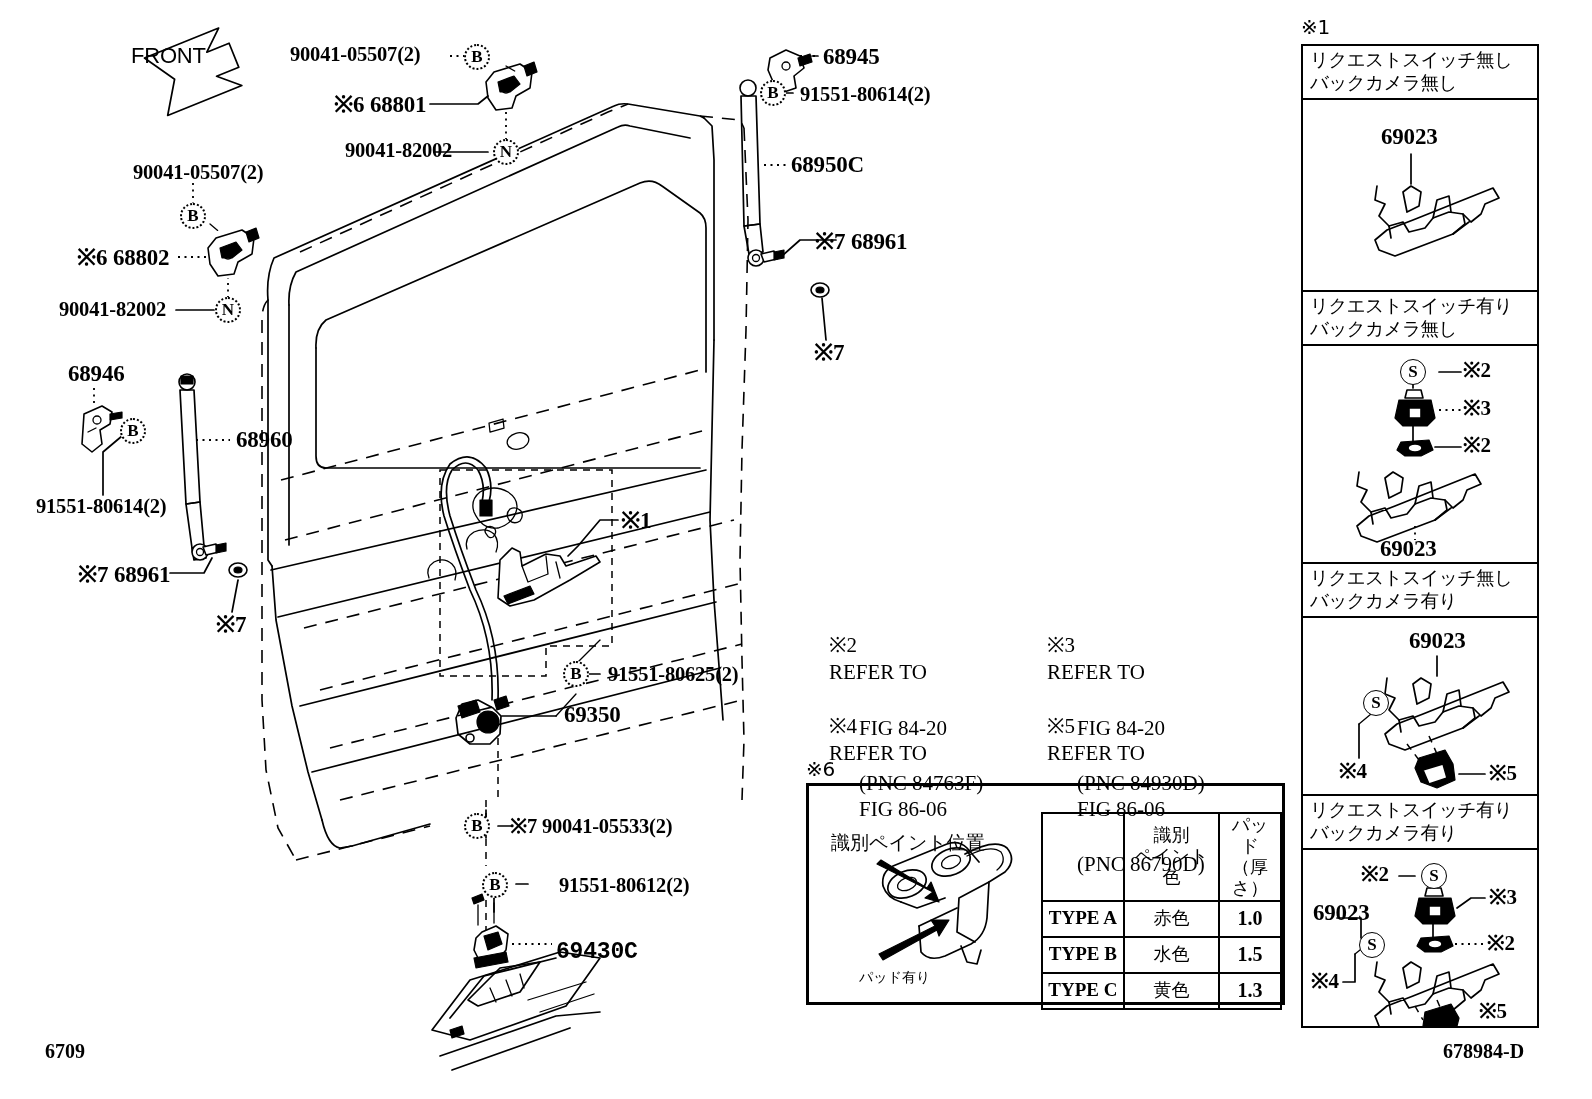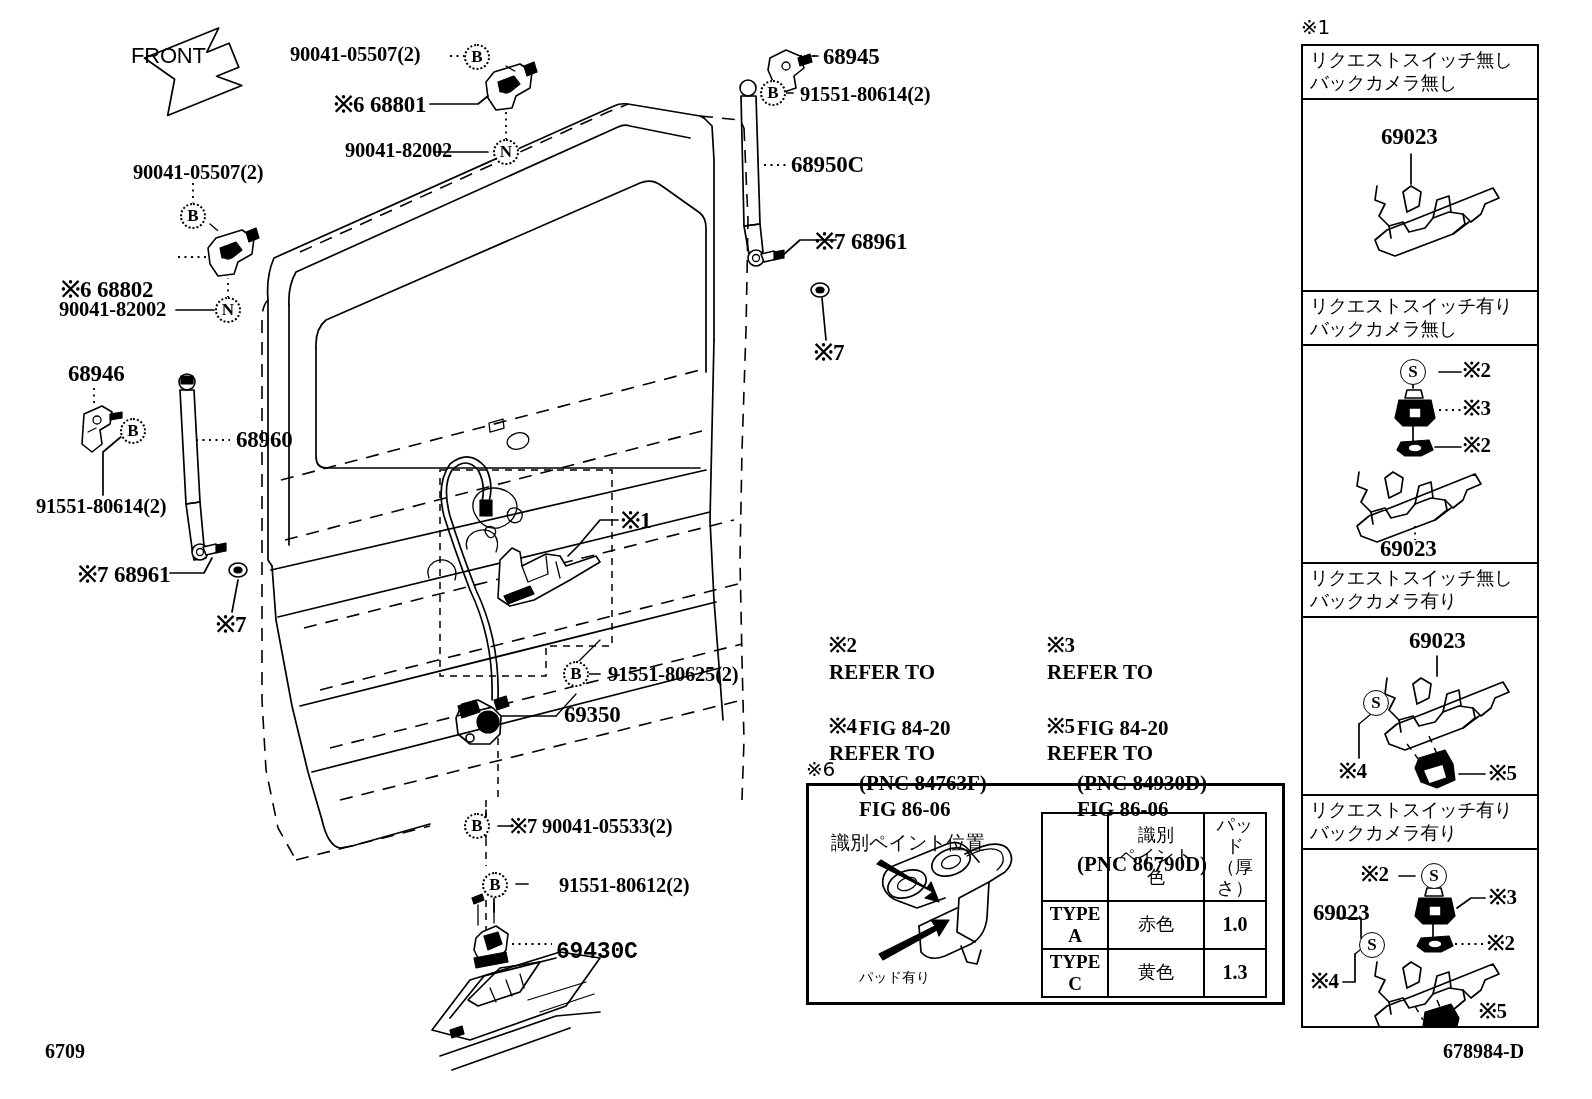--- a/index.html
+++ b/index.html
@@ -31,21 +31,21 @@
     font-family: "DejaVu Sans", sans-serif;
     font-weight: normal;
     font-size: 19px;
     letter-spacing: 0px;
   }
   .lbl.mono { font-family: "Liberation Sans", sans-serif; font-weight: normal; }
 
   .ref {
     position: absolute;
     font-family: "Liberation Serif", serif;
-    font-weight: bold;
+    font-weight: normal;
     font-size: 21px;
     line-height: 1.32;
     white-space: pre;
   }
 
   
   .marker {
     position: absolute;
     width: 26px; height: 26px;
     border: 2px dotted #000;
@@ -94,21 +94,21 @@
   }
   #paint-table td, #paint-table th {
     border: 2px solid #000;
     text-align: center;
     padding: 1px 4px;
     font-weight: normal;
     line-height: 1.16;
   }
   #paint-table th { height: 48px; }
   #paint-table td { height: 36px; }
-  #paint-table .c0 { width: 66px; font-family: "Liberation Serif", serif; font-weight: bold; font-size: 19px; }
+  #paint-table .c0 { width: 82px; font-family: "Liberation Serif", serif; font-weight: bold; font-size: 19px; }
   #paint-table .c1 { width: 96px; }
   #paint-table .c2 { width: 62px; }
   #paint-table .num { font-family: "Liberation Serif", serif; font-weight: bold; font-size: 20px; }
 
   
   #fig-code { position: absolute; left: 45px; top: 1040px; font-family: "Liberation Serif", serif; font-weight: bold; font-size: 20px; }
   #sheet-code { position: absolute; left: 1443px; top: 1040px; font-family: "Liberation Serif", serif; font-weight: bold; font-size: 20px; }
 
   svg { position: absolute; left: 0; top: 0; overflow: visible; }
   .stroke { fill: none; stroke: #000; stroke-width: 1.7; stroke-linejoin: round; stroke-linecap: round; }
@@ -346,21 +346,21 @@
   <div class="marker" style="left:464px; top:44px;">B</div>
 
   <div class="lbl partno" style="left:334px; top:92px;">※6 68801</div>
 
   <div class="lbl boltno" style="left:345px; top:139px;">90041-82002</div>
   <div class="marker" style="left:493px; top:139px;">N</div>
 
   <div class="lbl boltno" style="left:133px; top:161px;">90041-05507(2)</div>
   <div class="marker" style="left:180px; top:203px;">B</div>
 
-  <div class="lbl partno" style="left:61px; top:245px;margin-top:32px;">※6 68802</div>
+  <div class="lbl partno" style="left:77px; top:245px;">※6 68802</div>
 
   <div class="lbl boltno" style="left:59px; top:298px;">90041-82002</div>
   <div class="marker" style="left:215px; top:297px;">N</div>
 
   <div class="lbl partno" style="left:68px; top:361px;">68946</div>
 
   <div class="lbl partno" style="left:236px; top:427px;">68960</div>
   <div class="marker" style="left:120px; top:418px;">B</div>
   <div class="lbl boltno" style="left:36px; top:495px;">91551-80614(2)</div>
 
@@ -451,20 +451,25 @@
         <th class="c0"></th>
         <th class="c1" style="white-space:pre-line">識別
 ペイント色</th>
         <th class="c2" style="white-space:pre-line">パッド
 （厚さ）</th>
       </tr>
       <tr>
         <td class="c0">TYPE A</td>
         <td class="c1">赤色</td>
         <td class="c2 num">1.0</td>
+      </tr>
+      <tr>
+        <td class="c0">TYPE B</td>
+        <td class="c1">水色</td>
+        <td class="c2 num">1.5</td>
       </tr>
       <tr>
         <td class="c0">TYPE C</td>
         <td class="c1">黄色</td>
         <td class="c2 num">1.3</td>
       </tr>
     </tbody>
       </table>
   </div>
 

